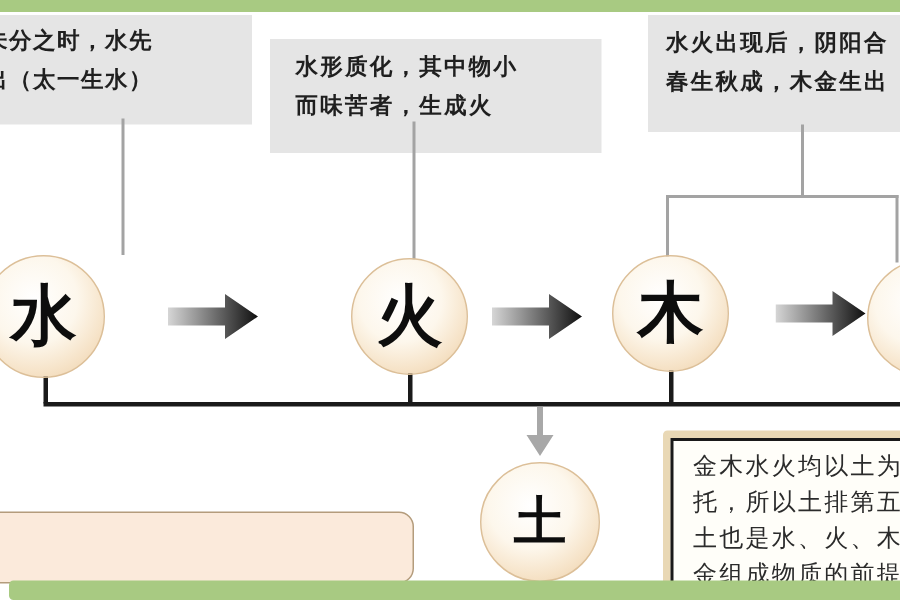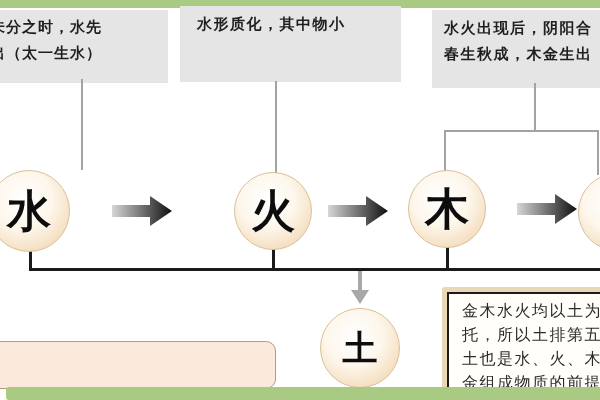--- a/index.html
+++ b/index.html
@@ -12,21 +12,21 @@
   .bar.top{left:0;top:0;width:600px;height:8px;}
   .bar.bottom{left:6px;top:387px;width:594px;height:13px;z-index:10;border-radius:3px 0 0 3px;}
 
   
   .gbox{
     position:absolute;background:#e5e5e5;color:#1f1f1f;
     font-size:15px;font-weight:bold;line-height:26px;white-space:nowrap;
   }
   .gbox .gline{height:26px;}
   .box1{left:-45px;top:10px;width:178px;height:69px;padding:4px 0 0 35px;letter-spacing:1px;}
-  .box2{left:180px;top:6px;width:204px;height:71px;padding:5px 0 0 17px;letter-spacing:1.5px;}
+  .box2{left:180px;top:26px;width:204px;height:71px;padding:5px 0 0 17px;letter-spacing:1.5px;}
   .box3{left:432px;top:10px;width:164px;height:73px;padding:5px 0 0 12px;letter-spacing:1.5px;overflow:visible;}
 
   
   .cline{position:absolute;background:#a3a3a3;}
   .v1{left:81px;top:79px;width:2px;height:91px;}
   .v2{left:275px;top:81px;width:2px;height:92px;}
   .v3{left:534px;top:83px;width:2px;height:49px;}
   .h1{left:444px;top:130px;width:155px;height:2px;}
   .v4{left:444px;top:130px;width:2px;height:41px;}
   .v5{left:597px;top:130px;width:2px;height:45px;}
@@ -86,20 +86,21 @@
 <div class="stage">
 
   <div class="bar top"></div>
 
   <div class="gbox box1">
     <div class="gline">未分之时，水先</div>
     <div class="gline">出（太一生水）</div>
   </div>
   <div class="gbox box2">
     <div class="gline">水形质化，其中物小</div>
+    <div class="gline">而味苦者，生成火</div>
   </div>
   <div class="gbox box3">
     <div class="gline">水火出现后，阴阳合</div>
     <div class="gline">春生秋成，木金生出</div>
   </div>
 
   <div class="cline v1"></div>
   <div class="cline v2"></div>
   <div class="cline v3"></div>
   <div class="cline h1"></div>

